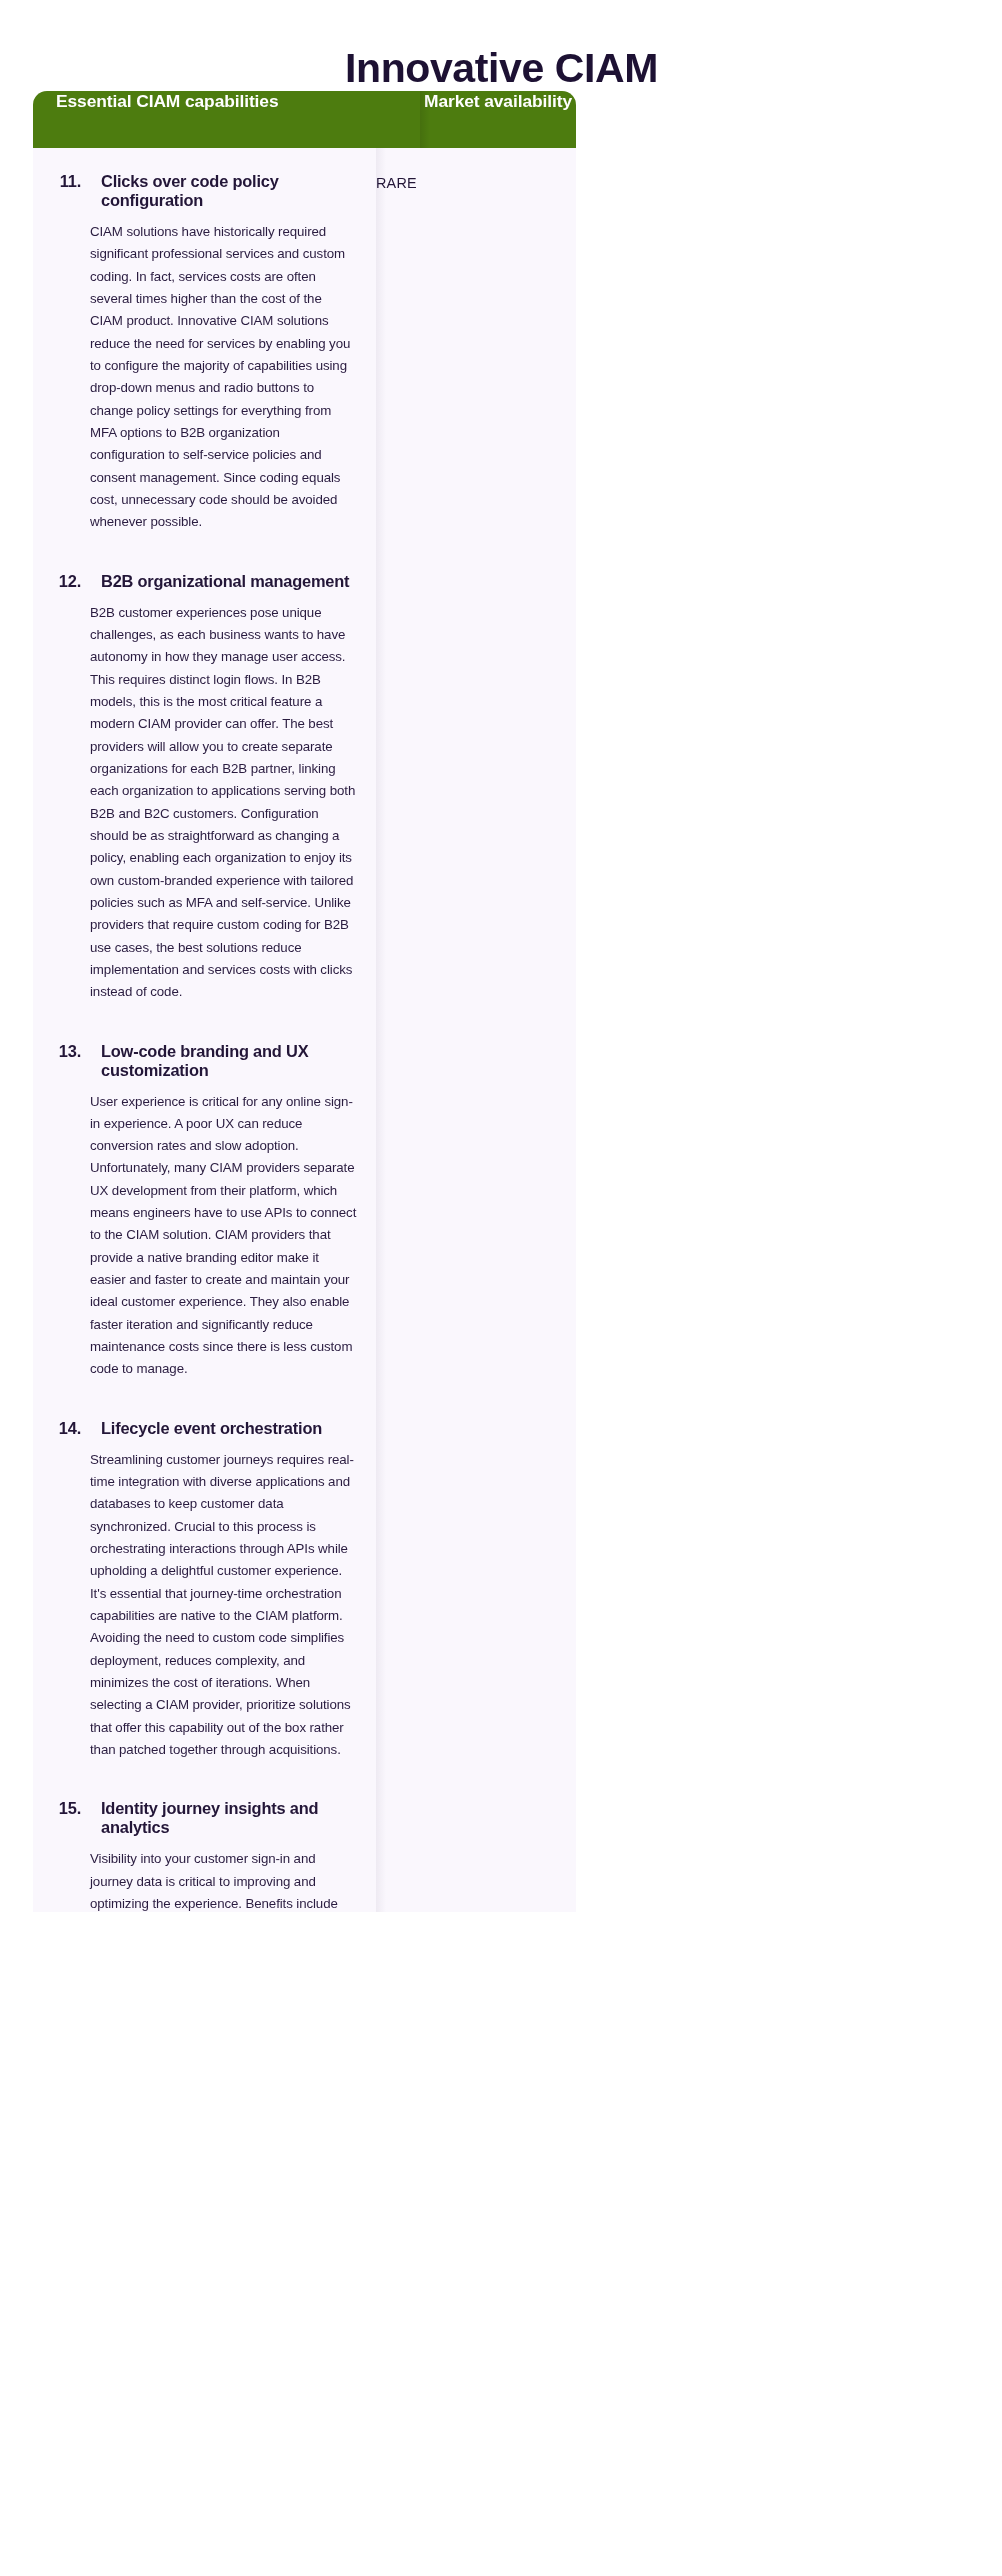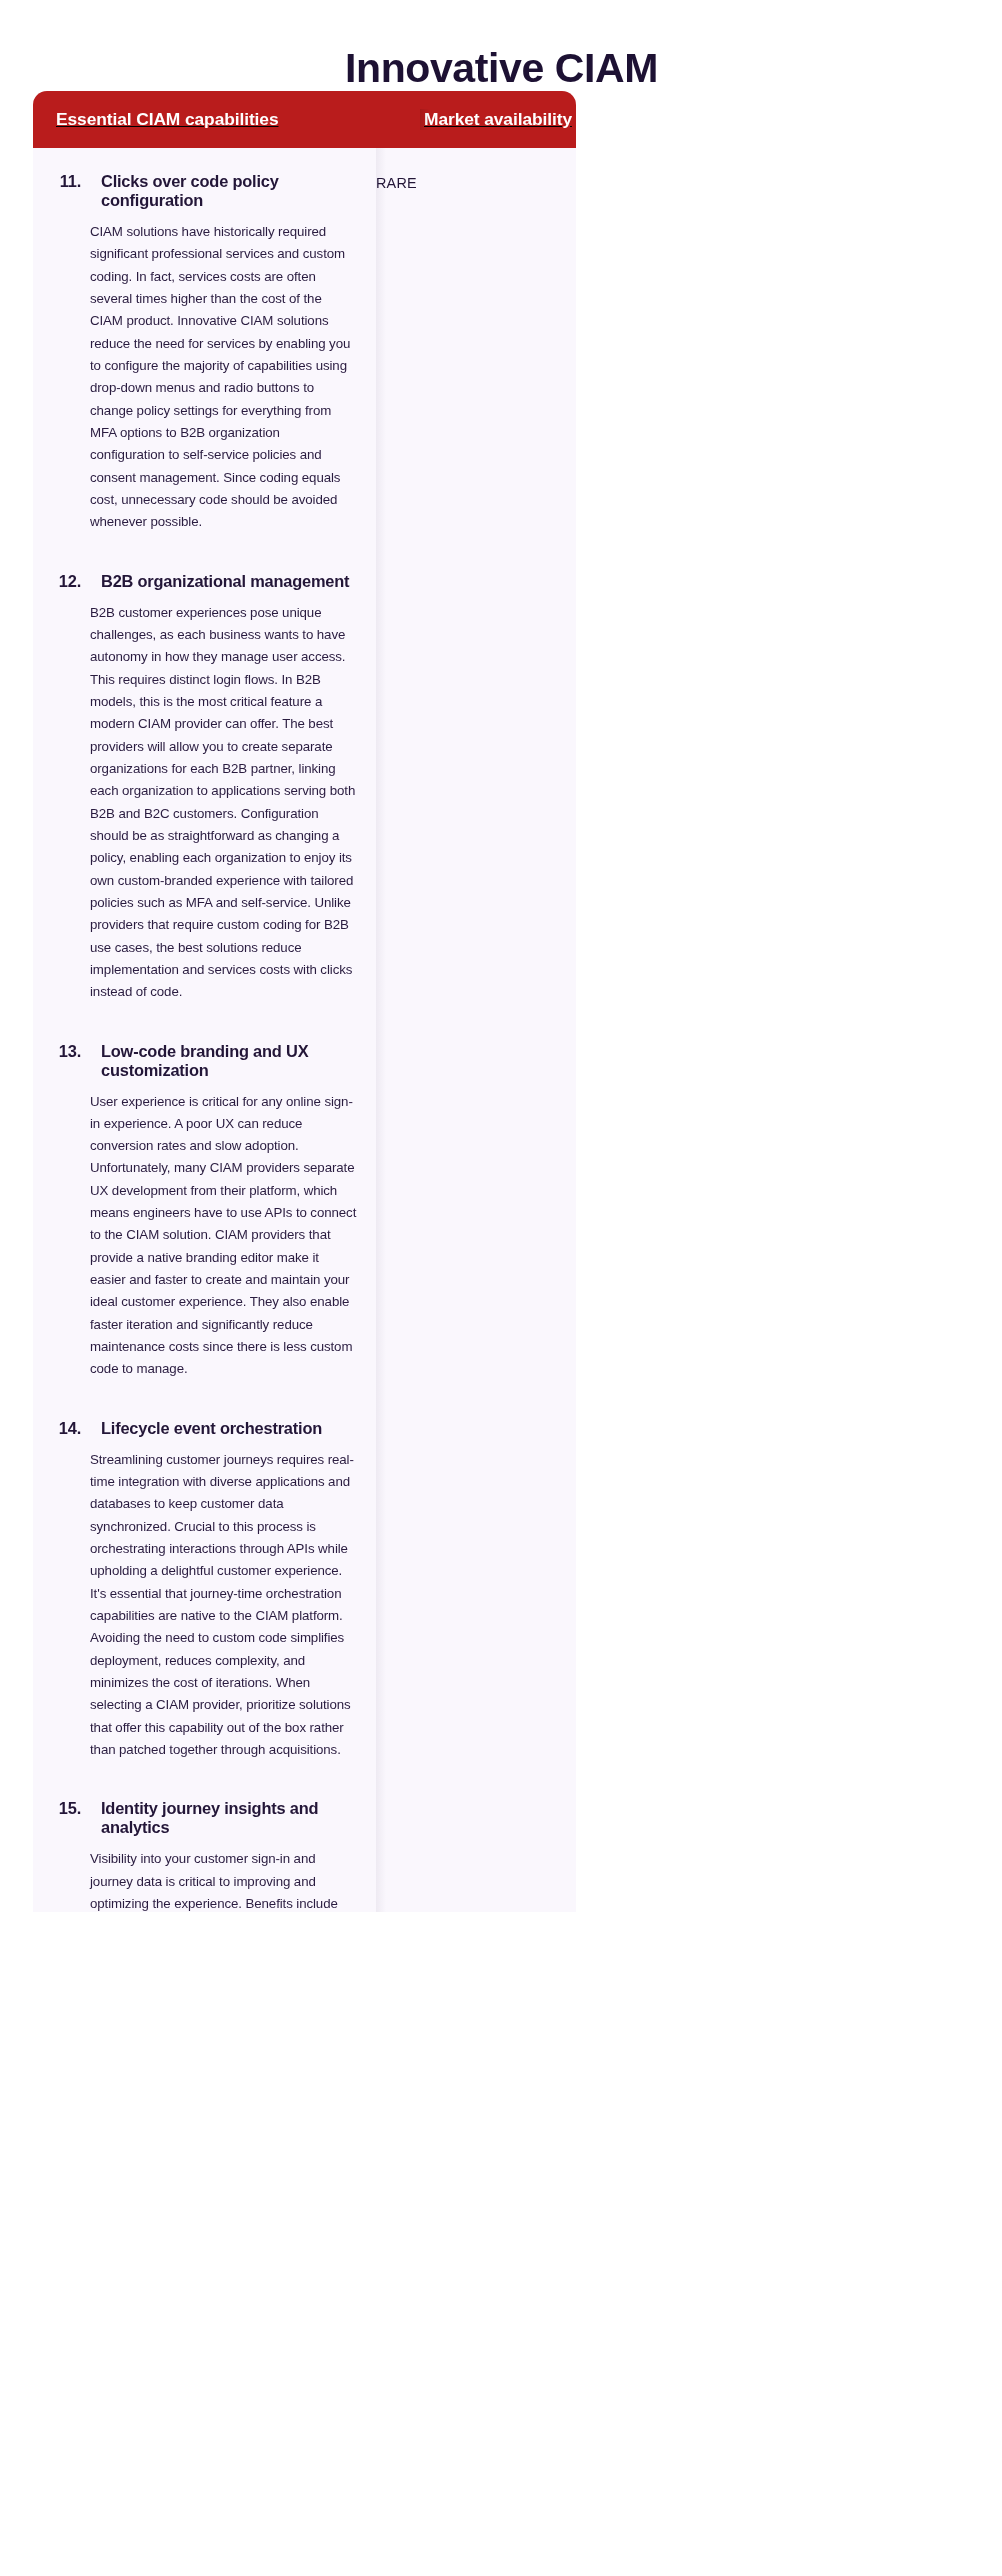--- a/index.html
+++ b/index.html
@@ -37,24 +37,22 @@
     left: 33px;
     top: 91px;
     width: 543px;
     background: #faf7fd;
     border-radius: 14px 14px 14px 14px;
     overflow: hidden;
   }
 
   .table-header {
     display: flex;
-    background: #b91c1c;
+    background: #4d7c0f;
     height: 57px;
-    align-items: center;
-    text-decoration: underline;
   }
   .th {
     color: #ffffff;
     font-size: 17.4px;
     font-weight: bold;
     letter-spacing: -0.1px;
   }
   .th-capabilities {
     width: 343px;
     padding-left: 23px;

